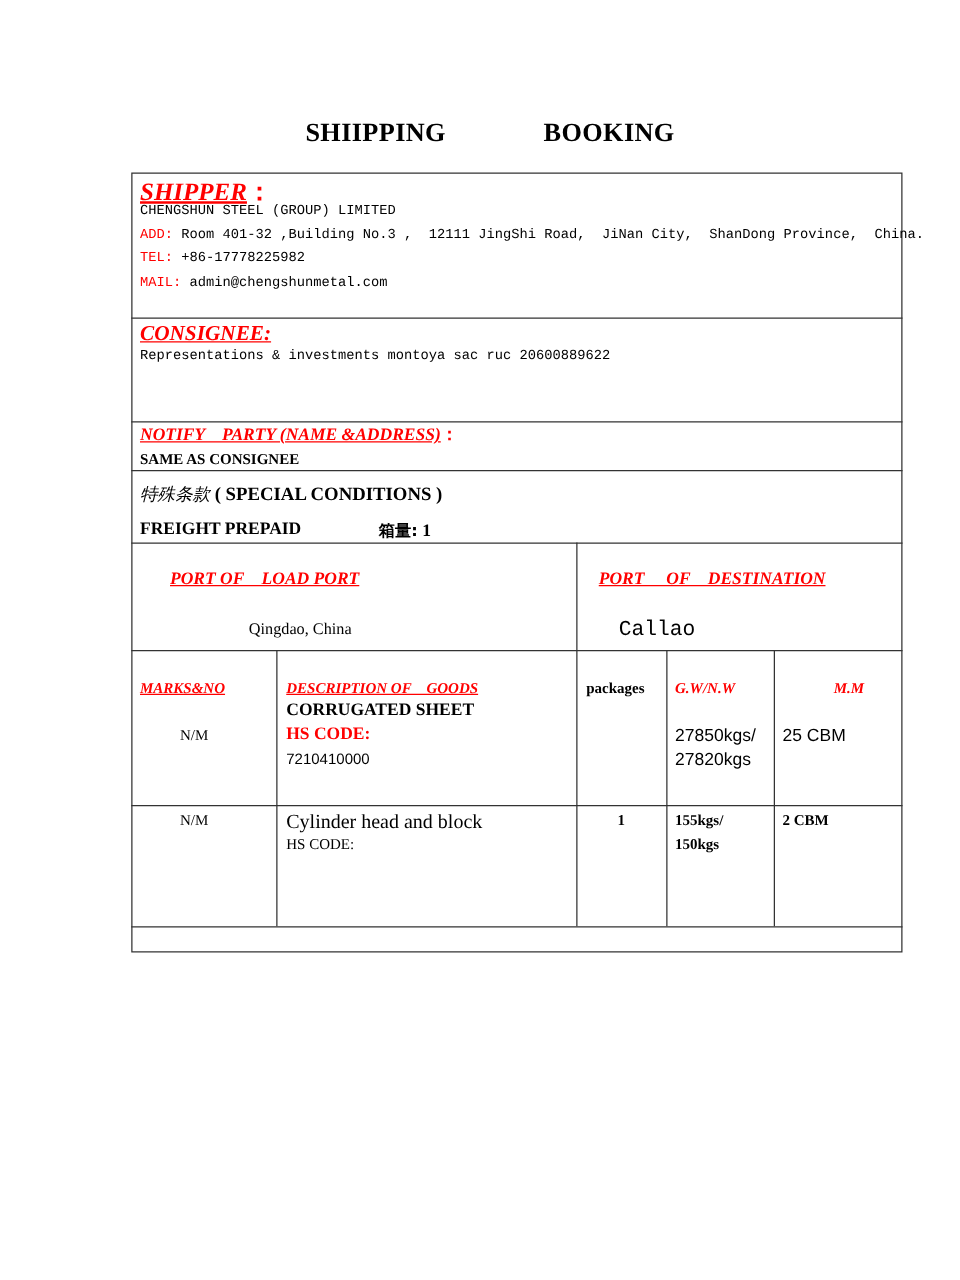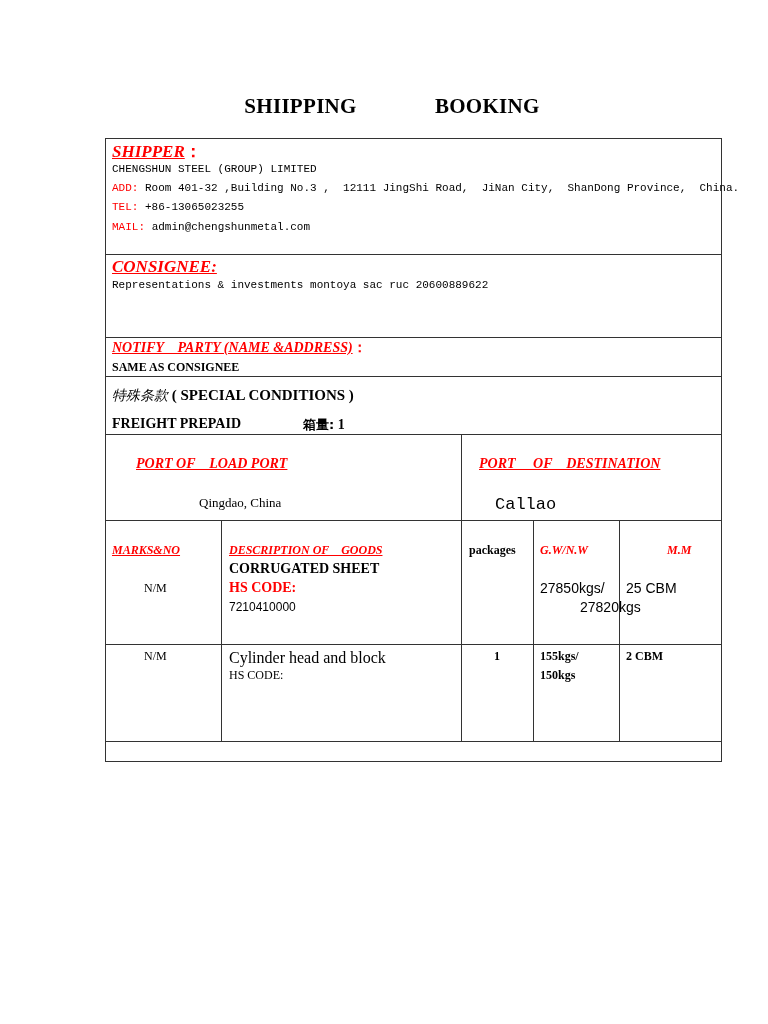--- a/index.html
+++ b/index.html
@@ -27,31 +27,31 @@
 <div class="hline" style="left:105px; top:434px; width:617px;"></div>
 <div class="hline" style="left:105px; top:520px; width:617px;"></div>
 <div class="hline" style="left:105px; top:644px; width:617px;"></div>
 <div class="hline" style="left:105px; top:741px; width:617px;"></div>
 
 <div class="vline" style="left:461px; top:434px; height:307px;"></div>
 <div class="vline" style="left:221px; top:520px; height:221px;"></div>
 <div class="vline" style="left:533px; top:520px; height:221px;"></div>
 <div class="vline" style="left:619px; top:520px; height:221px;"></div>
 
-<div class="t" style="left:112px; top:140px; font-size:17px;">
+<div class="t" style="left:112px; top:140px; font-size:20px;">
   <span class="label-red">SHIPPER</span><span class="red" style="font-weight:bold;">：</span>
 </div>
 <div class="t mono" style="left:112px; top:163px;">CHENGSHUN STEEL (GROUP) LIMITED</div>
 <div class="t mono" style="left:112px; top:182px;">
   <span class="red">ADD:</span>
   <span style="white-space:pre;">Room 401-32 ,Building No.3 ,  12111 JingShi Road,  JiNan City,  ShanDong Province,  China.</span>
 </div>
 <div class="t mono" style="left:112px; top:201px;">
   <span class="red">TEL:</span>
-  <span>+86-13065023255</span>
+  <span>+86-17778225982</span>
 </div>
 <div class="t mono" style="left:112px; top:221px;">
   <span class="red">MAIL:</span>
   <span>admin@chengshunmetal.com</span>
 </div>
 
 <div class="t label-red" style="left:112px; top:257px; font-size:17px;">CONSIGNEE:</div>
 <div class="t mono" style="left:112px; top:279px;text-align:center;">Representations &amp; investments montoya sac ruc 20600889622</div>
 
 <div class="t" style="left:112px; top:339px; font-size:14px;">
@@ -79,21 +79,21 @@
 <div class="t" style="left:469px; top:543px; font-size:12px; font-weight:bold;">packages</div>
 <div class="t red" style="left:540px; top:543px; font-size:12px; font-weight:bold; font-style:italic;">G.W/N.W</div>
 <div class="t red" style="left:667px; top:543px; font-size:12px; font-weight:bold; font-style:italic;">M.M</div>
 
 <div>
   <div class="t" style="left:144px; top:581px; font-size:12px;">N/M</div>
   <div class="t" style="left:229px; top:561px; font-size:14px; font-weight:bold;">CORRUGATED SHEET</div>
   <div class="t red" style="left:229px; top:580px; font-size:14px; font-weight:bold;">HS CODE:</div>
   <div class="t sans" style="left:229px; top:600px; font-size:12px;">7210410000</div>
   <div class="t sans" style="left:540px; top:580px; font-size:14px;">27850kgs/</div>
-  <div class="t sans" style="left:540px; top:599px; font-size:14px;margin-left:40px;">27820kgs</div>
+  <div class="t sans" style="left:540px; top:599px; font-size:14px;">27820kgs</div>
   <div class="t sans" style="left:626px; top:580px; font-size:14px;">25 CBM</div>
 </div>
 
 <div>
   <div class="t" style="left:144px; top:649px; font-size:12px;">N/M</div>
   <div class="t" style="left:229px; top:649px; font-size:16px;">Cylinder head and block</div>
   <div class="t" style="left:229px; top:668px; font-size:12px;">HS CODE:</div>
   <div class="t" style="left:494px; top:649px; font-size:12px; font-weight:bold;">1</div>
   <div class="t" style="left:540px; top:649px; font-size:12px; font-weight:bold;">155kgs/</div>
   <div class="t" style="left:540px; top:668px; font-size:12px; font-weight:bold;">150kgs</div>

